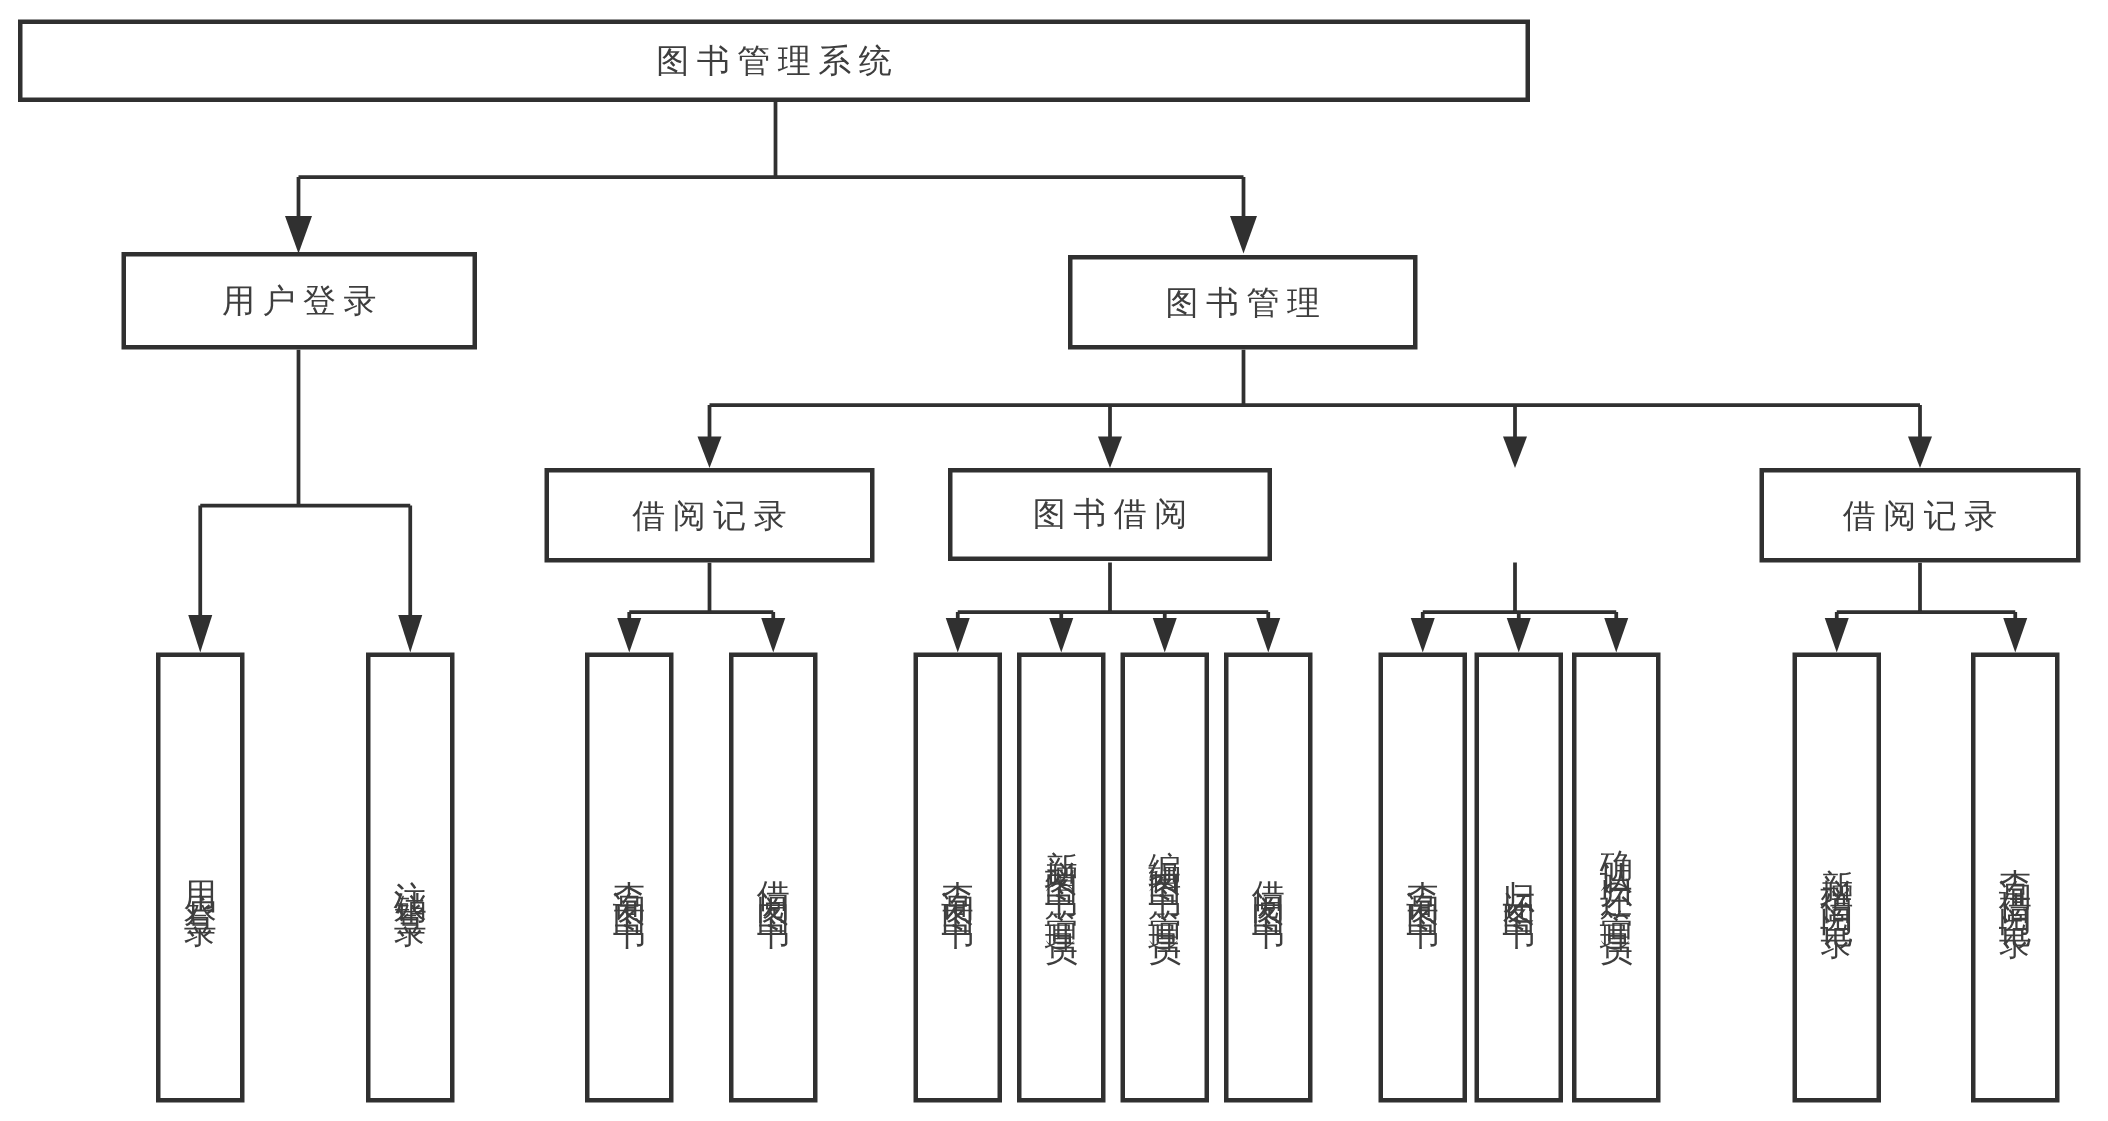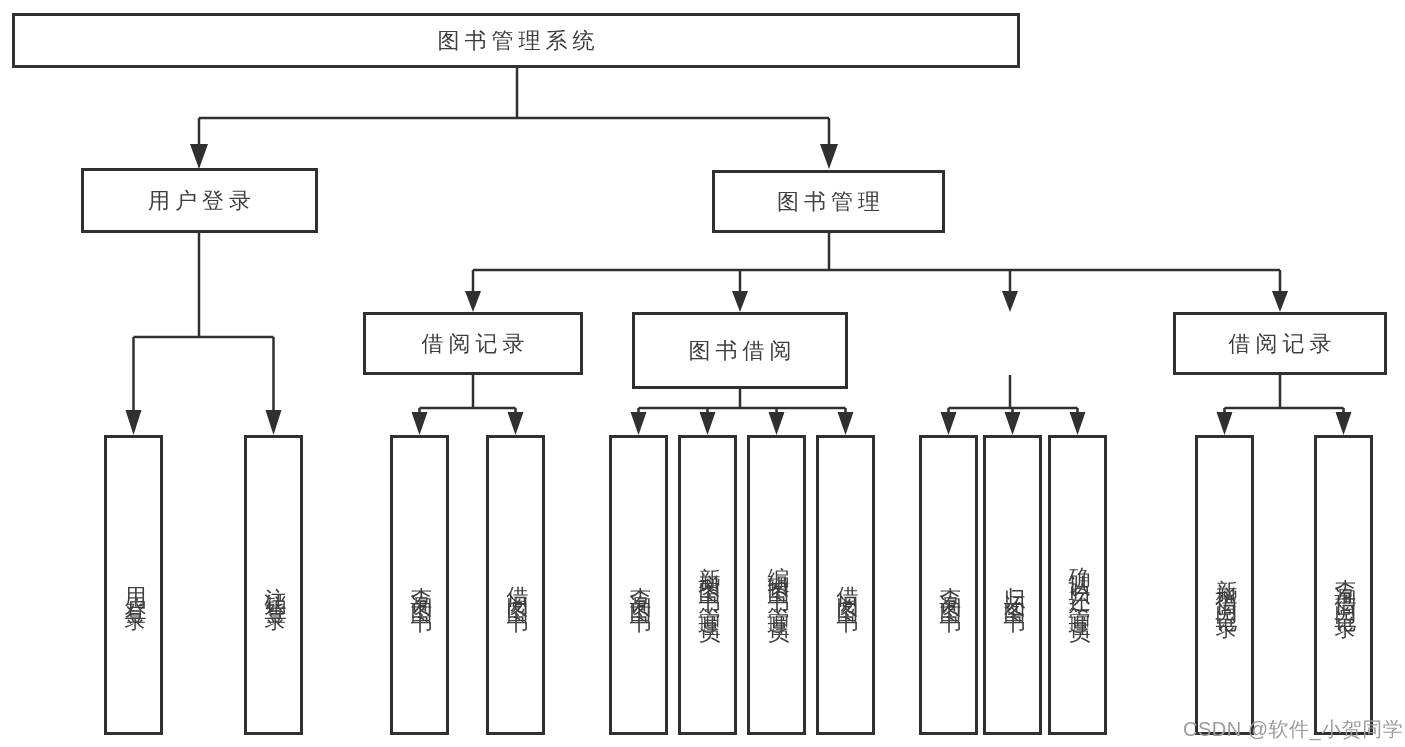--- a/index.html
+++ b/index.html
@@ -18,21 +18,20 @@
   .connectors { position: absolute; left: 0; top: 0; z-index: 1; }
   .cline  { stroke: var(--line); stroke-width: 2.5; fill: none; }
   .carrow { fill: var(--line); stroke: none; }
   .box {
     position: absolute; z-index: 2;
     background: var(--background);
     border: 3px solid var(--line);
     box-sizing: border-box;
     display: flex; align-items: center; justify-content: center;
     color: var(--text);
-    font-family: Liberation Mono, monospace;
   }
   .hbox .label {
     font-size: 22px; letter-spacing: 5px; color: var(--text);
     white-space: nowrap; text-indent: 5px; 
   }
   .leaf { width: 59px; height: 300px; top: 435px; }
   .leaf .label {
     writing-mode: vertical-rl; text-orientation: mixed;
     font-size: 22px; letter-spacing: 8px; color: var(--text);
     line-height: 1;
@@ -91,21 +90,21 @@
   <div class="box hbox" style="left:81px; top:168px; width:237px; height:65px;">
     <span class="label">用户登录</span>
   </div>
   <div class="box hbox" style="left:712px; top:170px; width:233px; height:63px;">
     <span class="label">图书管理</span>
   </div>
 
   <div class="box hbox" style="left:363px; top:312px; width:220px; height:63px;">
     <span class="label">借阅记录</span>
   </div>
-  <div class="box hbox" style="left:632px; top:312px; width:216px; height:77px;">
+  <div class="box hbox" style="left:632px; top:312px; width:216px; height:62px;">
     <span class="label">图书借阅</span>
   </div>
   <div class="box hbox" style="left:1173px; top:312px; width:214px; height:63px;">
     <span class="label">借阅记录</span>
   </div>
 
   <div class="box leaf" style="left:104px;">
     <span class="label">用户登录</span>
   </div>
   <div class="box leaf" style="left:244px;">
@@ -142,15 +141,14 @@
     <span class="label">确认归还（管理员）</span>
   </div>
 
   <div class="box leaf" style="left:1195px;">
     <span class="label">新增借阅记录</span>
   </div>
   <div class="box leaf" style="left:1314px;">
     <span class="label">查询借阅记录</span>
   </div>
 
-  <div class="watermark">CSDN @软件_小贺同学</div>
 
 </div>
 
 </body></html>

